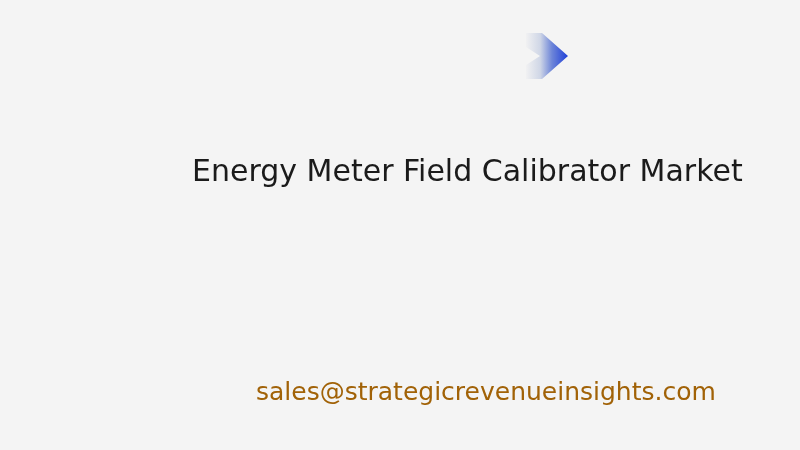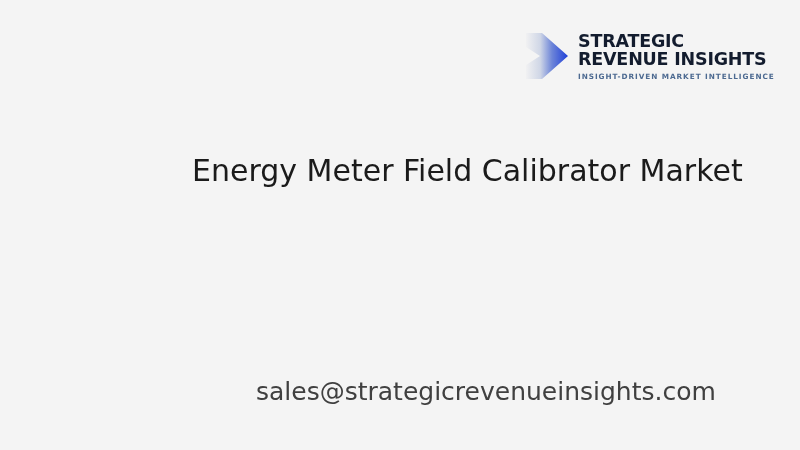--- a/index.html
+++ b/index.html
@@ -114,21 +114,21 @@
 
   
   #email {
     position:absolute;
     left:256px;
     top:376px;
     font-family:"DejaVu Sans", sans-serif;
     font-weight:400;
     font-size:25px;
     line-height:32px;
-    color:#404040;
+    color:#a16207;
     white-space:nowrap;
   }
 </style>
 </head>
 <body>
 
 <div id="slide" style="background: rgb(244, 244, 244);">
 
   <div id="artwork">
     <div class="art-half top">
@@ -161,24 +161,19 @@
       <defs>
         <linearGradient id="markGrad" x1="0" y1="0.5" x2="1" y2="0.5">
           <stop offset="0%" stop-color="#f1f1f2"></stop>
           <stop offset="34%" stop-color="#cfd6e6"></stop>
           <stop offset="62%" stop-color="#6d85d8"></stop>
           <stop offset="100%" stop-color="#1f3fd8"></stop>
         </linearGradient>
       </defs>
       <path d="M2,2 L18,2 L44,25 L18,48 L2,48 L2,34 L16,25 L2,16 Z" fill="url(#markGrad)"></path>
     </svg>
-    <div id="logo-text">
-      <div class="logo-line">STRATEGIC</div>
-      <div class="logo-line">REVENUE INSIGHTS</div>
-      <div id="logo-tagline">INSIGHT-DRIVEN MARKET INTELLIGENCE</div>
-    </div>
   </div>
 
   <div id="title">Energy Meter Field Calibrator Market</div>
 
   <div id="email">sales@strategicrevenueinsights.com</div>
 
 </div>
 
 </body></html>

